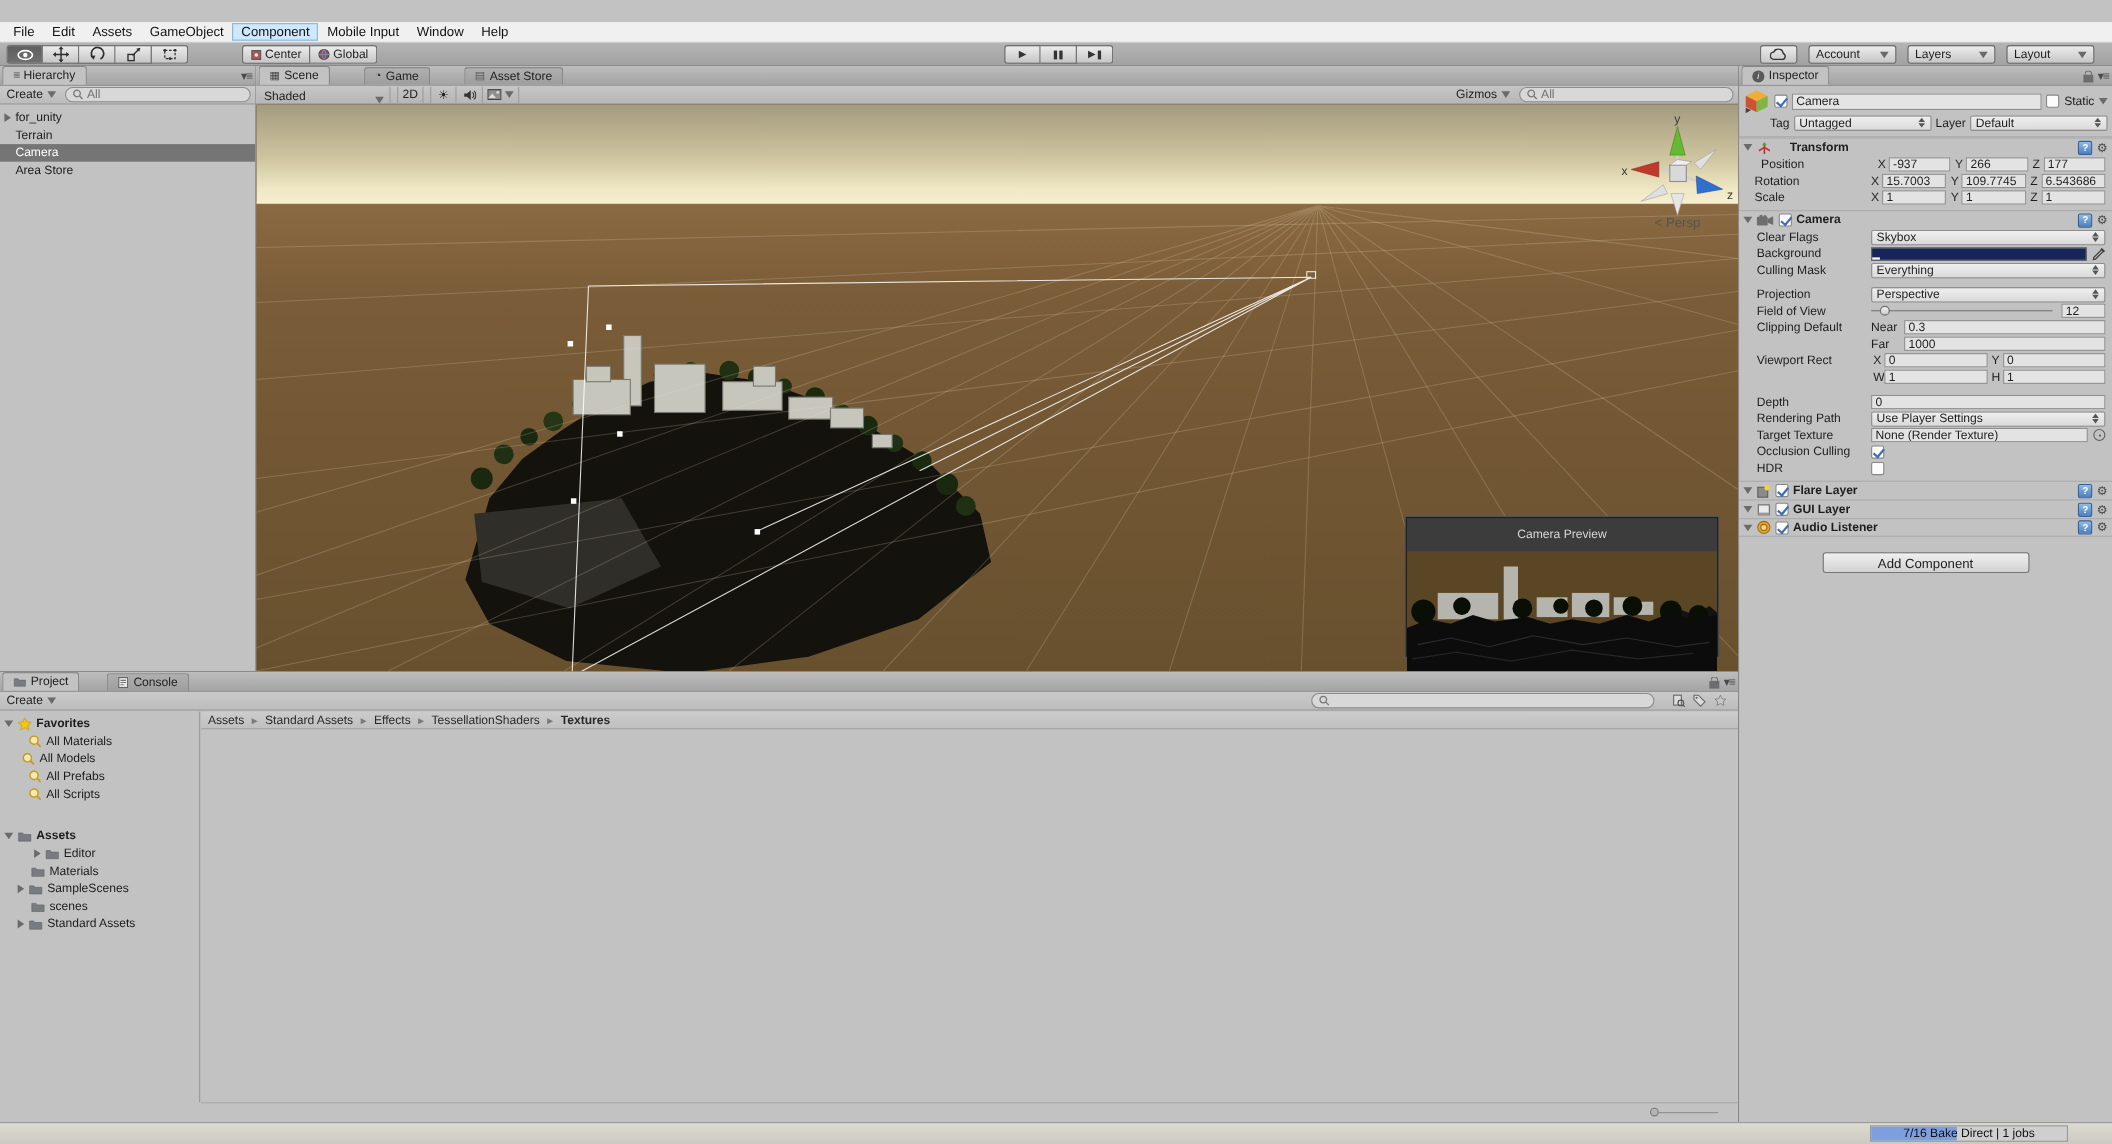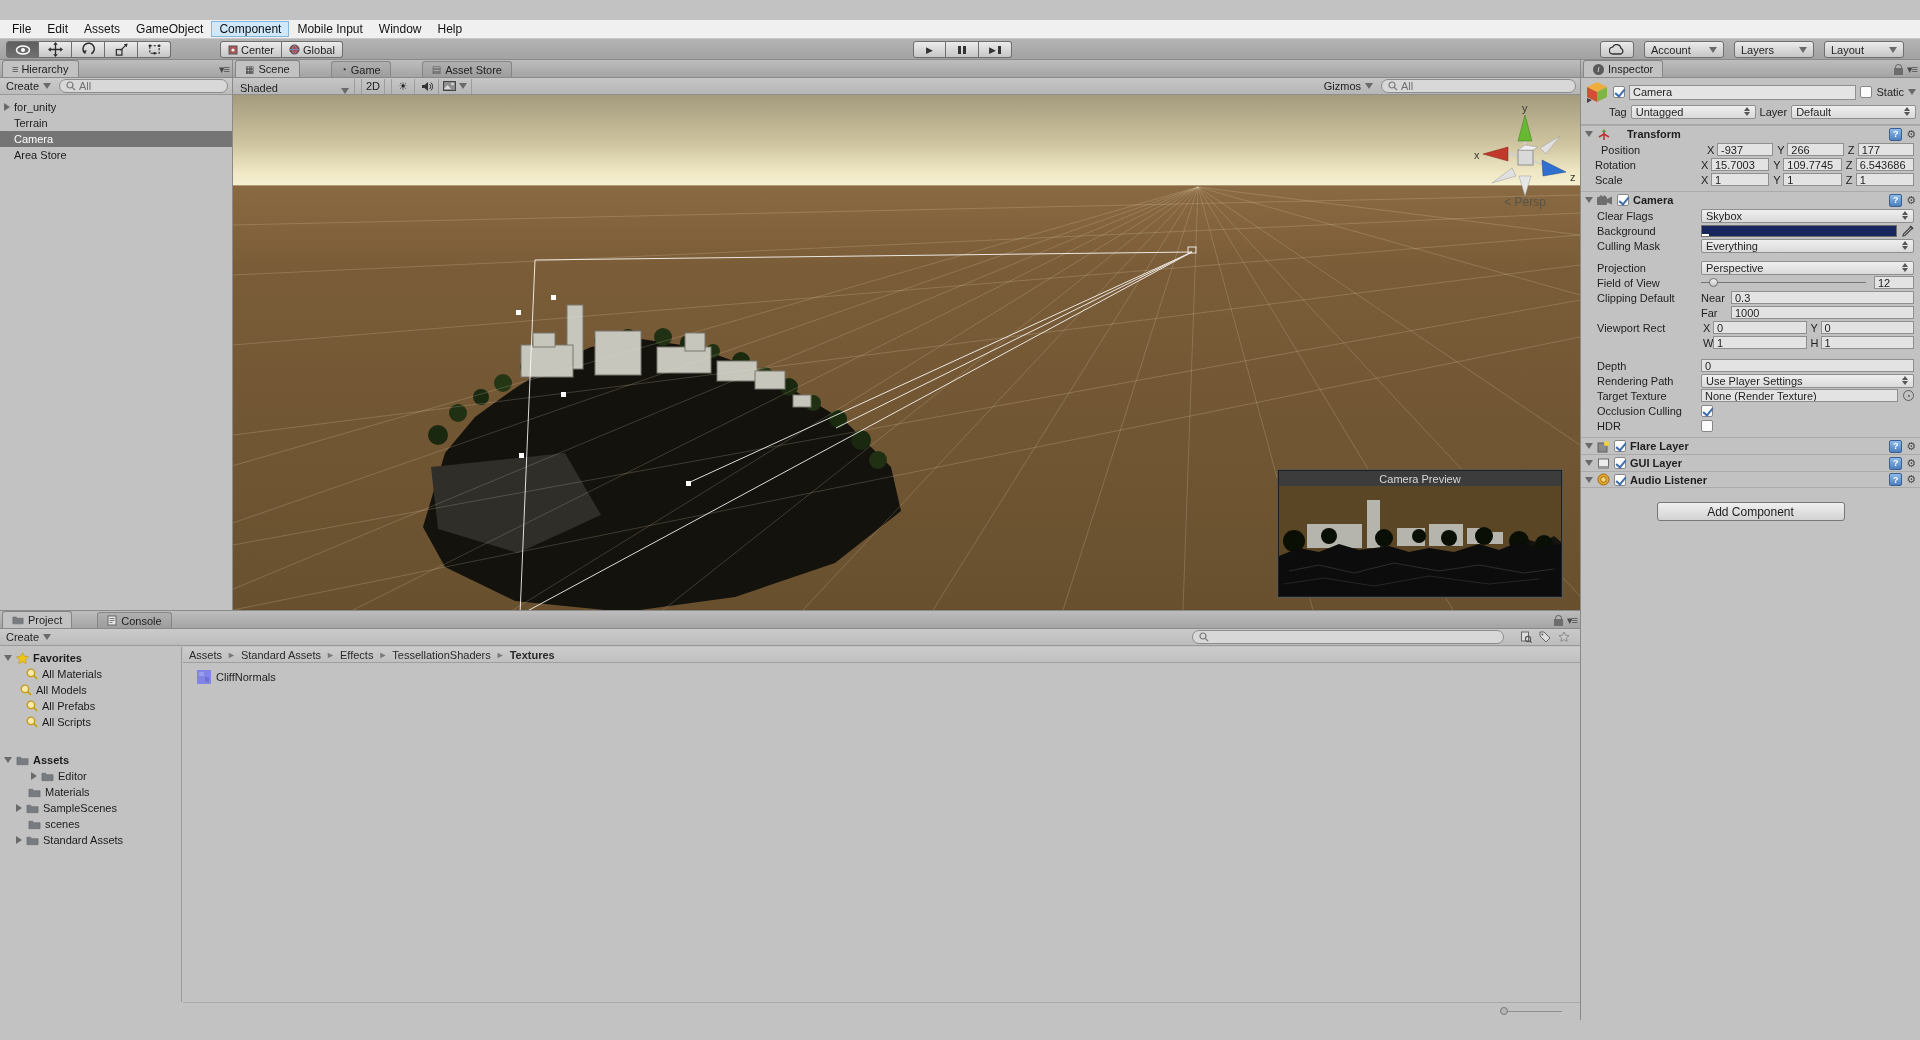--- a/index.html
+++ b/index.html
@@ -73,21 +73,21 @@
 .hlist{padding-top:4px}
 
 
 #scene{left:233px;top:60px;width:1347px;height:550px}
 .s-toolbar{height:17px;background:linear-gradient(#c6c6c6,#b6b6b6);border-bottom:1px solid #8f8f8f;display:flex;align-items:center;padding:0 2px;position:relative}
 .ddbtn{height:15px;display:flex;align-items:flex-end;padding:0 5px;gap:5px;font-size:11px;color:#222;border-right:1px solid #9c9c9c}
 .sqbtn{height:15px;min-width:24px;display:flex;align-items:center;justify-content:center;padding:0 4px;border-right:1px solid #9c9c9c;font-size:11px;color:#222}
 .s-right{position:absolute;right:4px;top:1px;display:flex;align-items:center;gap:6px}
 .canvas{position:absolute;left:0;top:35px;width:1347px;height:515px;overflow:hidden;background:#6e5634}
 .campreview{position:absolute;left:1045px;top:375px;width:284px;height:127px;background:#3c3c3c;border:1px solid #1f1f1f;box-shadow:0 0 0 1px #555}
-.campreview .cptitle{height:15px;display:flex;align-items:center;justify-content:center;color:#d8d8d8;font-size:11px}
+.campreview .cptitle{height:30px;display:flex;align-items:center;justify-content:center;color:#d8d8d8;font-size:11px}
 .gizmo{position:absolute;left:1237px;top:8px;width:110px;height:110px}
 .persp{position:absolute;left:1247px;top:100px;width:90px;text-align:center;color:#55544a;font-size:12px}
 
 
 #inspector{left:1580px;top:60px;width:340px;height:960px;border-left:1px solid #8a8a8a}
 .insp-head{padding:3px 4px 4px 4px;border-bottom:1px solid #a5a5a5}
 .ihrow1{display:flex;align-items:center;gap:4px;height:22px}
 .namefld{flex:1;height:15px;background:#e4e4e4;border:1px solid #8f8f8f;display:flex;align-items:center;padding:0 3px}
 .ihrow2{display:flex;align-items:center;gap:4px;height:17px;padding-left:24px}
 .pop{display:flex;align-items:center;background:linear-gradient(#efefef,#dadada);border:1px solid #8f8f8f;border-radius:2px;height:14px;padding:0 4px;flex:1;min-width:0}
@@ -851,32 +851,30 @@
           <span class="csep">►</span>
         <span class="crumb">Standard Assets</span>
           <span class="csep">►</span>
         <span class="crumb">Effects</span>
           <span class="csep">►</span>
         <span class="crumb">TessellationShaders</span>
           <span class="csep">►</span>
         <span class="crumb last">Textures</span>
       </div>
       <div style="padding-top:5px">
-        <div class="filerow">
-          <svg width="14" height="14" viewBox="0 0 14 14">
-              <rect width="14" height="14" fill="#8284e6"></rect>
-              <rect x="2" y="2" width="5" height="4" fill="#9a9cf0"></rect>
-              <rect x="8" y="7" width="4" height="5" fill="#6f71d4"></rect>
-            </svg>
-          <span>CliffNormals</span>
-        </div>
       </div>
     </div>
     <div class="p-bottom">
       <div class="zoomslider">
           <div class="track"></div>
           <div class="knob"></div>
         </div>
     </div>
   </div>
 
+  <div class="statusbar">
+    <div class="bake">
+      <div class="bakefill" style="width: 44%;"></div>
+      <div class="baketext">7/16 Bake Direct | 1 jobs</div>
+    </div>
+  </div>
 
 </div>
 
 </body></html>

